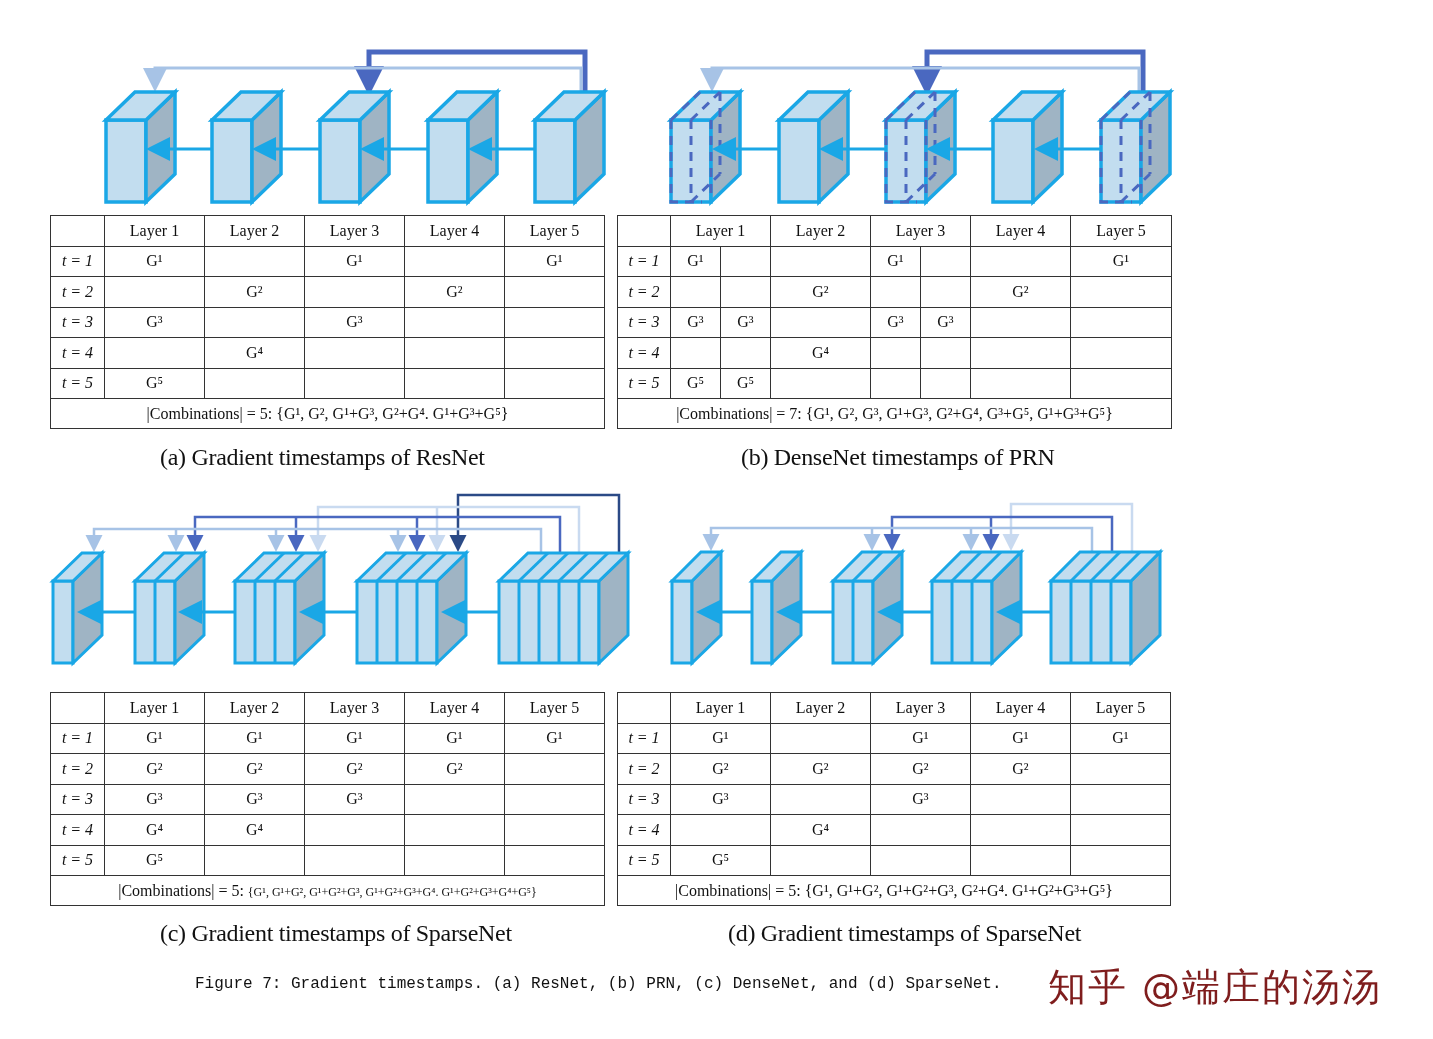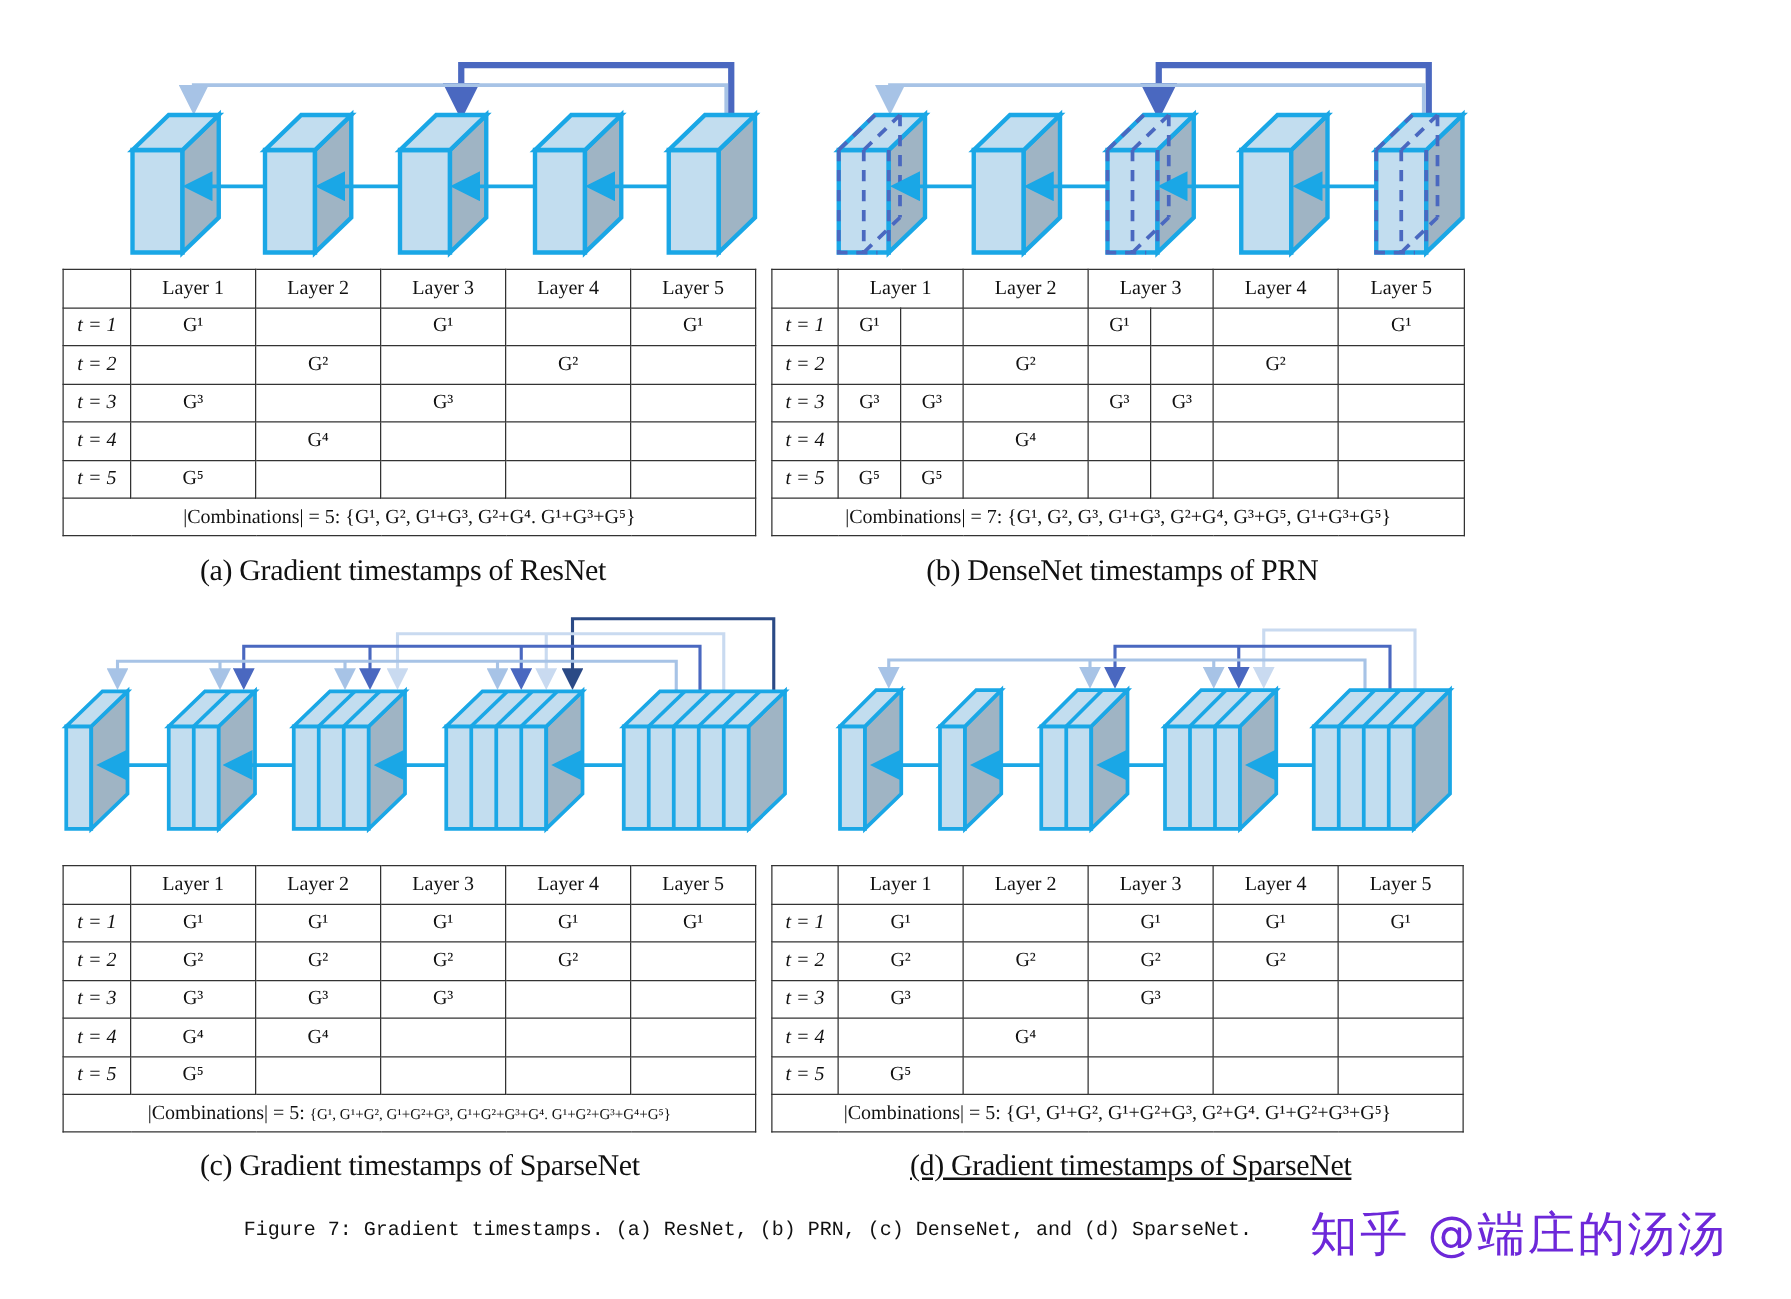--- a/index.html
+++ b/index.html
@@ -4,21 +4,21 @@
 <style>
   html, body { margin:0; padding:0; background:#ffffff; }
   body { width:1433px; height:1039px; position:relative; overflow:hidden; font-family:"Liberation Serif", serif; color:#111; }
   .diagram { position:absolute; }
   table.ts { position:absolute; border-collapse:collapse; font-family:"Liberation Serif", serif; font-weight:normal; font-size:16px; table-layout:fixed; }
   table.ts td { border:1.5px solid #333; text-align:center; height:29.5px; padding:0; }
   table.ts td.rowlab { font-style:italic; }
   table.ts td.comb { font-size:16px; height:29px; }
   .subcap { position:absolute; font-size:24px; font-family:"Liberation Serif", serif; letter-spacing:-0.3px; white-space:nowrap;text-align:right; }
   .figcap { position:absolute; left:195px; top:975px; font-size:16px; white-space:nowrap; font-family:Liberation Mono, monospace; }
-  .watermark { position:absolute; left:1048px; top:962px; font-size:38px; color:#6d28d9; white-space:nowrap; font-family:"DejaVu Sans", sans-serif; letter-spacing:2px; }
+  .watermark { position:absolute; left:1048px; top:962px; font-size:38px; color:#7f1d1d; white-space:nowrap; font-family:"DejaVu Sans", sans-serif; letter-spacing:2px; }
   .comb-small { font-size:12px;margin-top:35px; }
 </style>
 </head>
 <body>
 
 <svg class="diagram" style="left:0;top:0" width="620" height="210" viewBox="0 0 620 210">
   <defs>
     <marker id="arrC" markerWidth="8" markerHeight="8" refX="6" refY="4" orient="auto">
         <path d="M0,0 L8,4 L0,8 z" fill="#1aa7e6"></path>
       </marker>
@@ -533,16 +533,16 @@
         <td></td>
         <td></td>
       </tr>
   <tr>
         <td class="comb" colspan="6">|Combinations| = 5: {G¹, G¹+G², G¹+G²+G³, G²+G⁴. G¹+G²+G³+G⁵}</td>
       </tr>
 </tbody>
   </table>
 
 <div class="subcap" style="left:160px;top:920px;">(c) Gradient timestamps of SparseNet</div>
-<div class="subcap" style="left:728px;top:920px;text-decoration:underline;">(d) Gradient timestamps of SparseNet</div>
+<div class="subcap" style="left:728px;top:920px;">(d) Gradient timestamps of SparseNet</div>
 
 <div class="figcap">Figure 7: Gradient timestamps. (a) ResNet, (b) PRN, (c) DenseNet, and (d) SparseNet.</div>
 <div class="watermark">知乎 @端庄的汤汤</div>
 
 </body></html>

